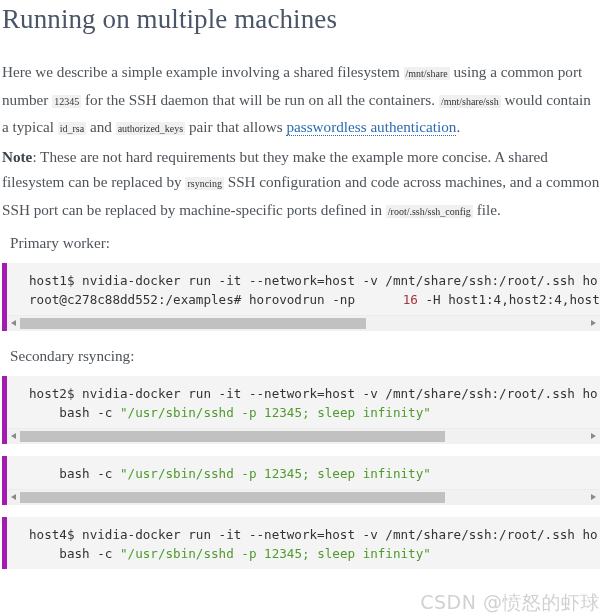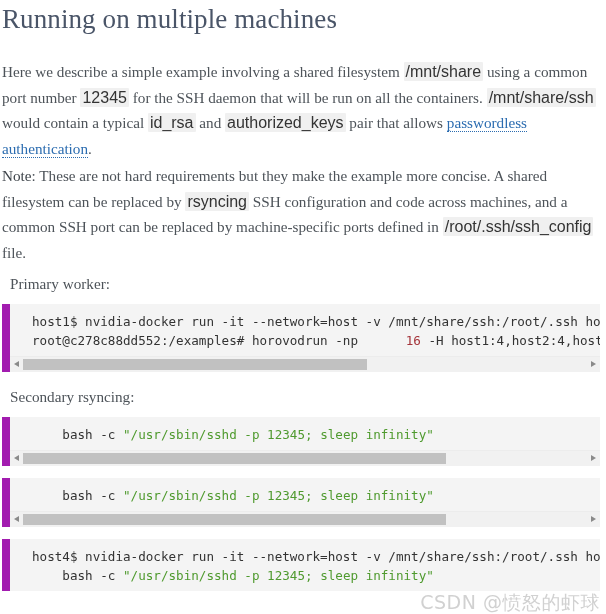--- a/index.html
+++ b/index.html
@@ -42,44 +42,44 @@
   p.tight {
     margin: 0 0 6px 0;
   }
   .lbl {
     font-size: 15.2px;
     line-height: 25px;
     margin: 6px 0 8px 8px;
     color: #4d5359;
   }
   code.inline {
-    font-family: Liberation Sans, sans-serif;
-    font-size: 16px;
+    font-family: Liberation Serif, serif;
+    font-size: 10px;
     background: #f0f0f0;
     color: #333333;
     padding: 1px 2px;
     border-radius: 1px;
     white-space: pre;
   }
   a.link {
     color: #2b6cb0;
     text-decoration: none;
     border-bottom: 1px dotted #2b6cb0;
   }
   b.note {
-    font-weight: normal;
+    font-weight: bold;
     color: #3d4349;
   }
 
   
   .codeblock {
     background: #f4f4f4;
     margin: 0 0 12px 0;
     position: relative;
-    border-left: 8px solid #a21caf;
+    border-left: 5px solid #a21caf;
     overflow: hidden;
   }
   .code-body {
     padding: 8px 0 6px 0;
     overflow: hidden;
     white-space: pre;
   }
   .code-line {
     font-family: "DejaVu Sans Mono", "Liberation Mono", monospace;
     font-size: 12.6px;
@@ -154,21 +154,21 @@
       <div class="codeblock">
         <div class="code-body"><div class="code-line"><span>host1$ nvidia-docker run -it --network=host -v /mnt/share/ssh:/root/.ssh ho</span></div><div class="code-line"><span>root@c278c88dd552:/examples# horovodrun -np </span><span class="tok-num">16</span><span> -H host1:4,host2:4,host3:4,h</span></div></div>
         <div class="hscroll">
           <div class="arrow-l"></div>
           <div class="thumb" style="width: calc(61% - 15.86px);"></div>
           <div class="arrow-r"></div>
         </div>
       </div>
       <div class="lbl">Secondary rsyncing:</div>
       <div class="codeblock">
-        <div class="code-body"><div class="code-line"><span>    bash -c </span><span class="tok-str">"/usr/sbin/sshd -p 12345; sleep infinity"</span></div></div>
+        <div class="code-body"><div class="code-line"><span>host2$ nvidia-docker run -it --network=host -v /mnt/share/ssh:/root/.ssh ho</span></div><div class="code-line"><span>    bash -c </span><span class="tok-str">"/usr/sbin/sshd -p 12345; sleep infinity"</span></div></div>
         <div class="hscroll">
           <div class="arrow-l"></div>
           <div class="thumb" style="width: calc(75% - 19.5px);"></div>
           <div class="arrow-r"></div>
         </div>
       </div>
       <div class="codeblock">
         <div class="code-body"><div class="code-line"><span>    bash -c </span><span class="tok-str">"/usr/sbin/sshd -p 12345; sleep infinity"</span></div></div>
         <div class="hscroll">
           <div class="arrow-l"></div>

